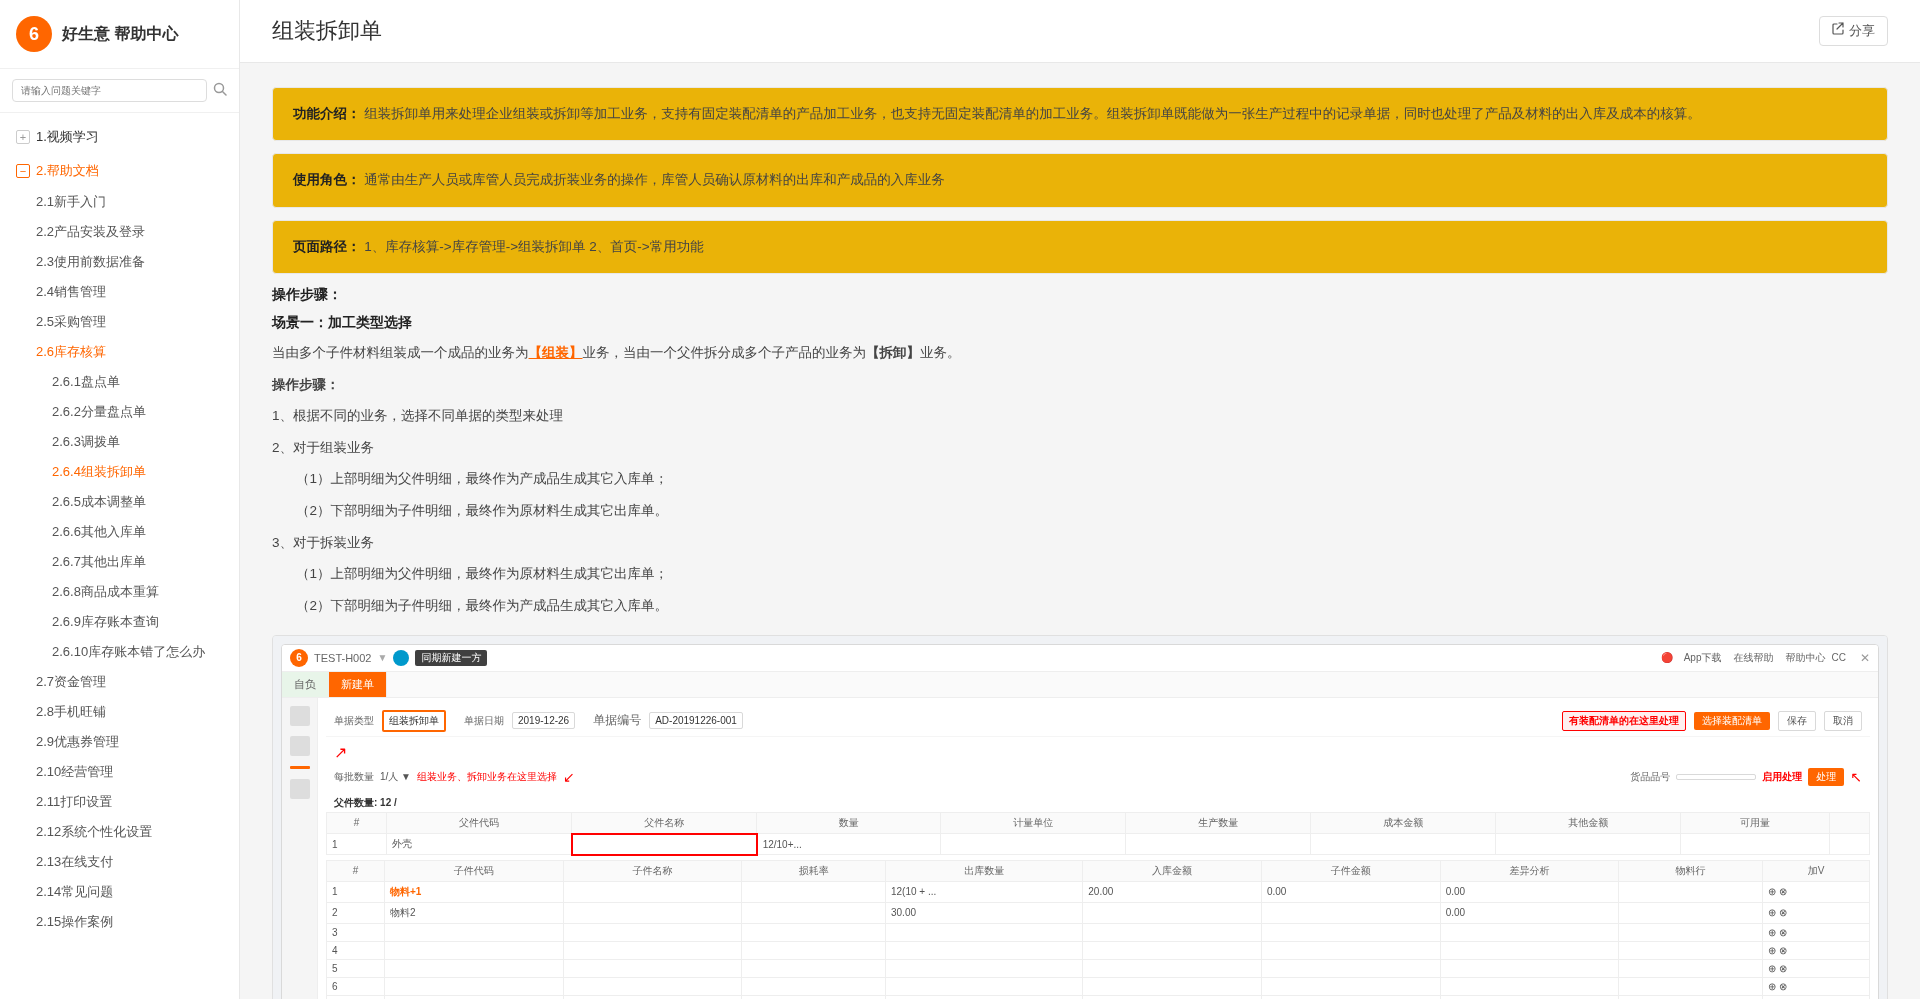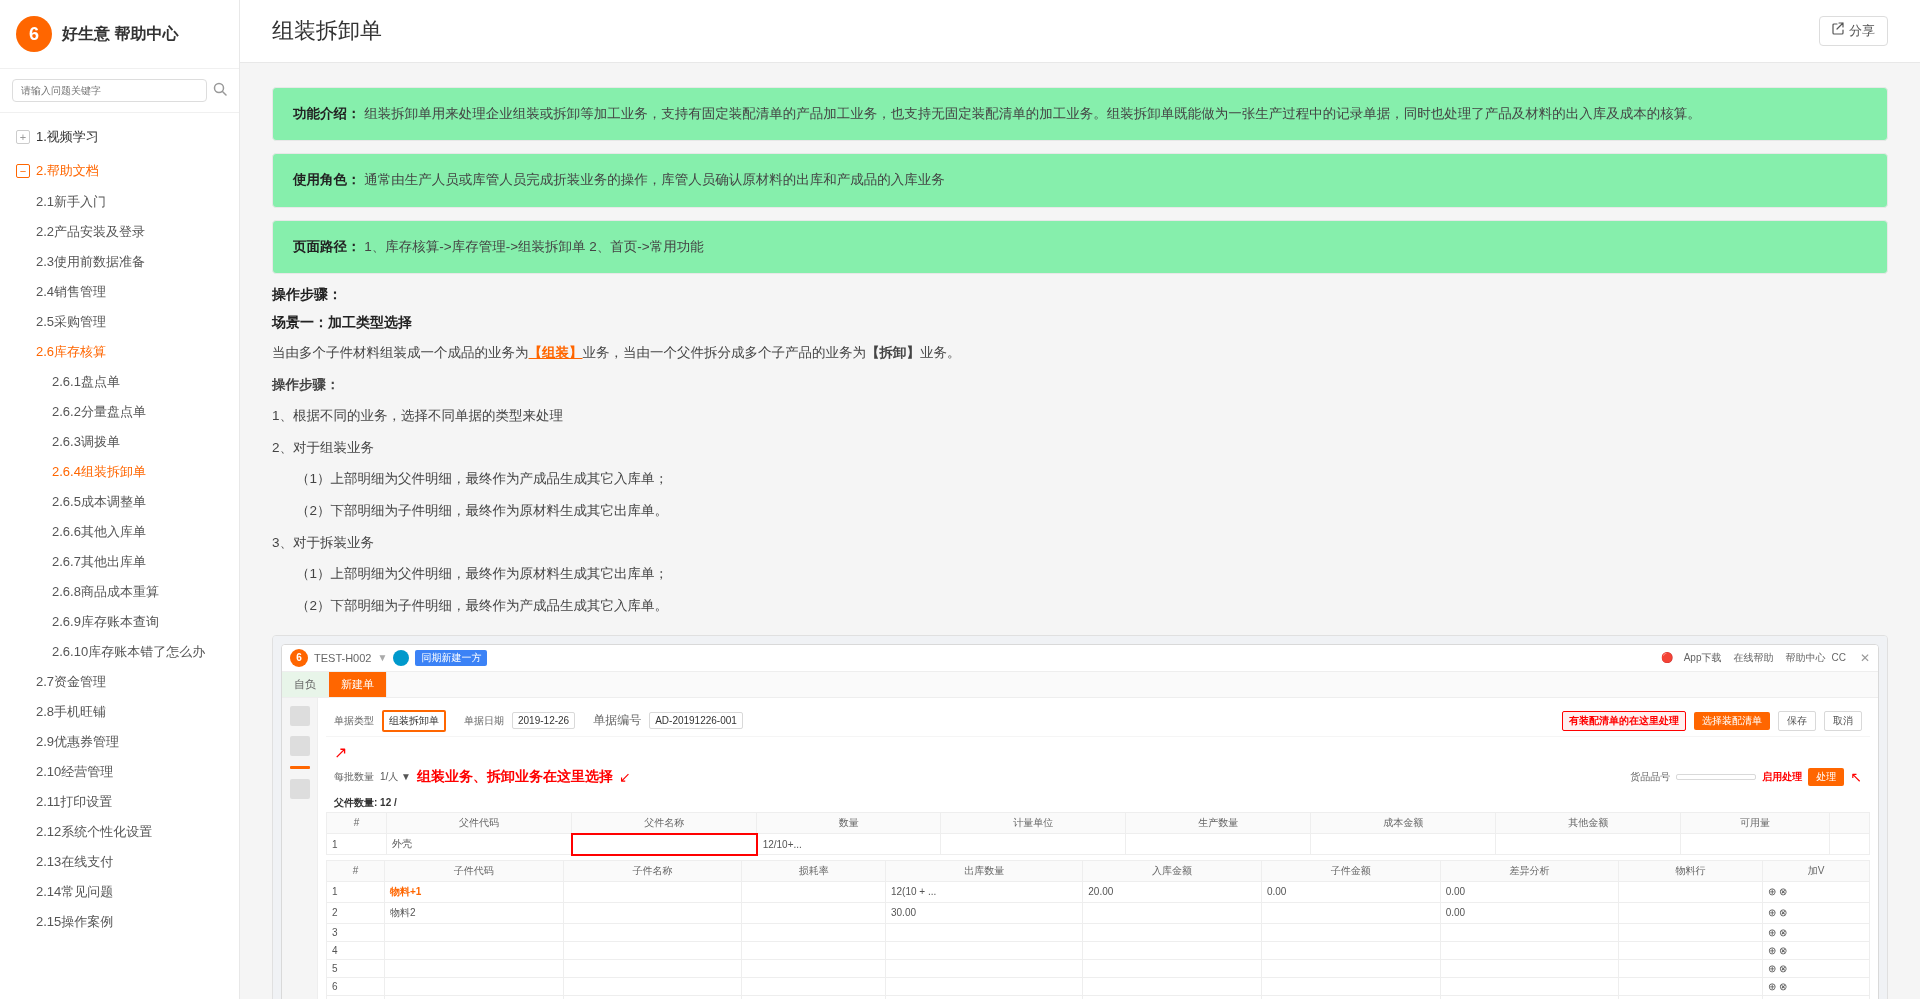--- a/index.html
+++ b/index.html
@@ -154,21 +154,21 @@
     }
 
     .main-content {
       flex: 1;
       overflow-y: auto;
       padding: 24px 32px;
     }
 
     
     .content-section {
-      background: #86efac;
+      background: #eab308;
       border: 1px solid #e8e8e8;
       border-radius: 4px;
       padding: 14px 20px;
       margin-bottom: 12px;
       font-size: 13.5px;
       line-height: 1.8;
       color: #444;
     }
     .content-section .label {
       color: #222;
@@ -222,21 +222,21 @@
       color: #666;
     }
     .mock-topbar-logo {
       width: 18px; height: 18px;
       background: #f60;
       border-radius: 50%;
       display: flex; align-items: center; justify-content: center;
       color: #fff; font-size: 10px; font-weight: bold;
     }
     .mock-topbar-badge {
-      background: #3b82f6;
+      background: #404040;
       color: #fff;
       border-radius: 2px;
       padding: 1px 6px;
       font-size: 10px;
     }
     .mock-form-row {
       display: flex;
       align-items: center;
       gap: 8px;
       padding: 4px 8px;
@@ -475,21 +475,21 @@
 
                   <div style="display:flex;align-items:center;gap:6px;padding:2px 8px;">
                     <span style="color:#f00;font-size:16px;">↗</span>
                   </div>
                 </div>
 
                 <div style="display:flex;align-items:center;justify-content:space-between;padding:4px 8px;margin-bottom:4px;">
                   <div style="display:flex;align-items:center;gap:6px;">
                     <span style="font-size:10px;color:#666;">每批数量</span>
                     <span style="font-size:10px;color:#555;">1/人 ▼</span>
-                    <span style="font-size:14px;font-weight:bold;color:#f00;">组装业务、拆卸业务在这里选择</span>
+                    <span style="font-size:10px;font-weight:normal;color:#f00;">组装业务、拆卸业务在这里选择</span>
                     <span style="color:#f00;font-size:14px;">↙</span>
                   </div>
                   <div style="display:flex;align-items:center;gap:6px;">
                     <span style="font-size:10px;color:#666;">货品品号</span>
                     <span class="mock-form-input" style="width:80px;"></span>
                     <span style="font-size:10px;font-weight:bold;color:#f00;">启用处理</span>
                     <button class="mock-btn" style="font-size:10px;">处理</button>
                     <span style="color:#f00;font-size:14px;">↖</span>
                   </div>
                 </div>

